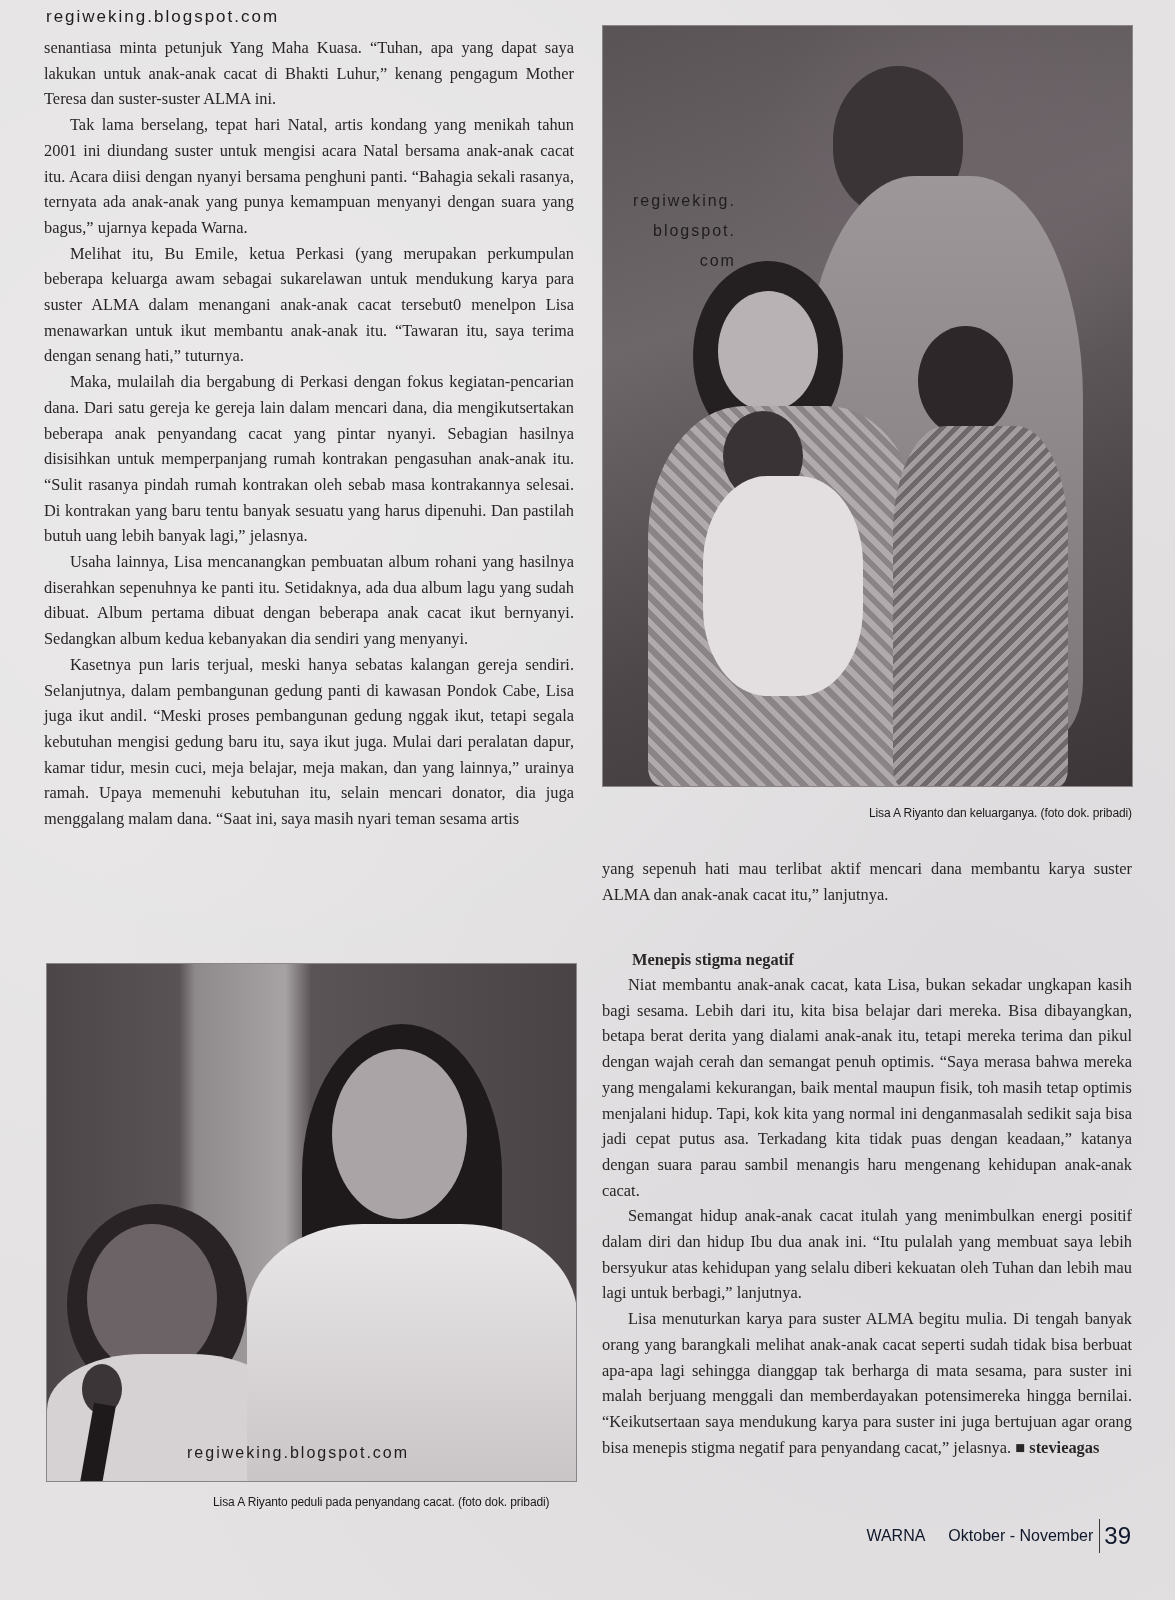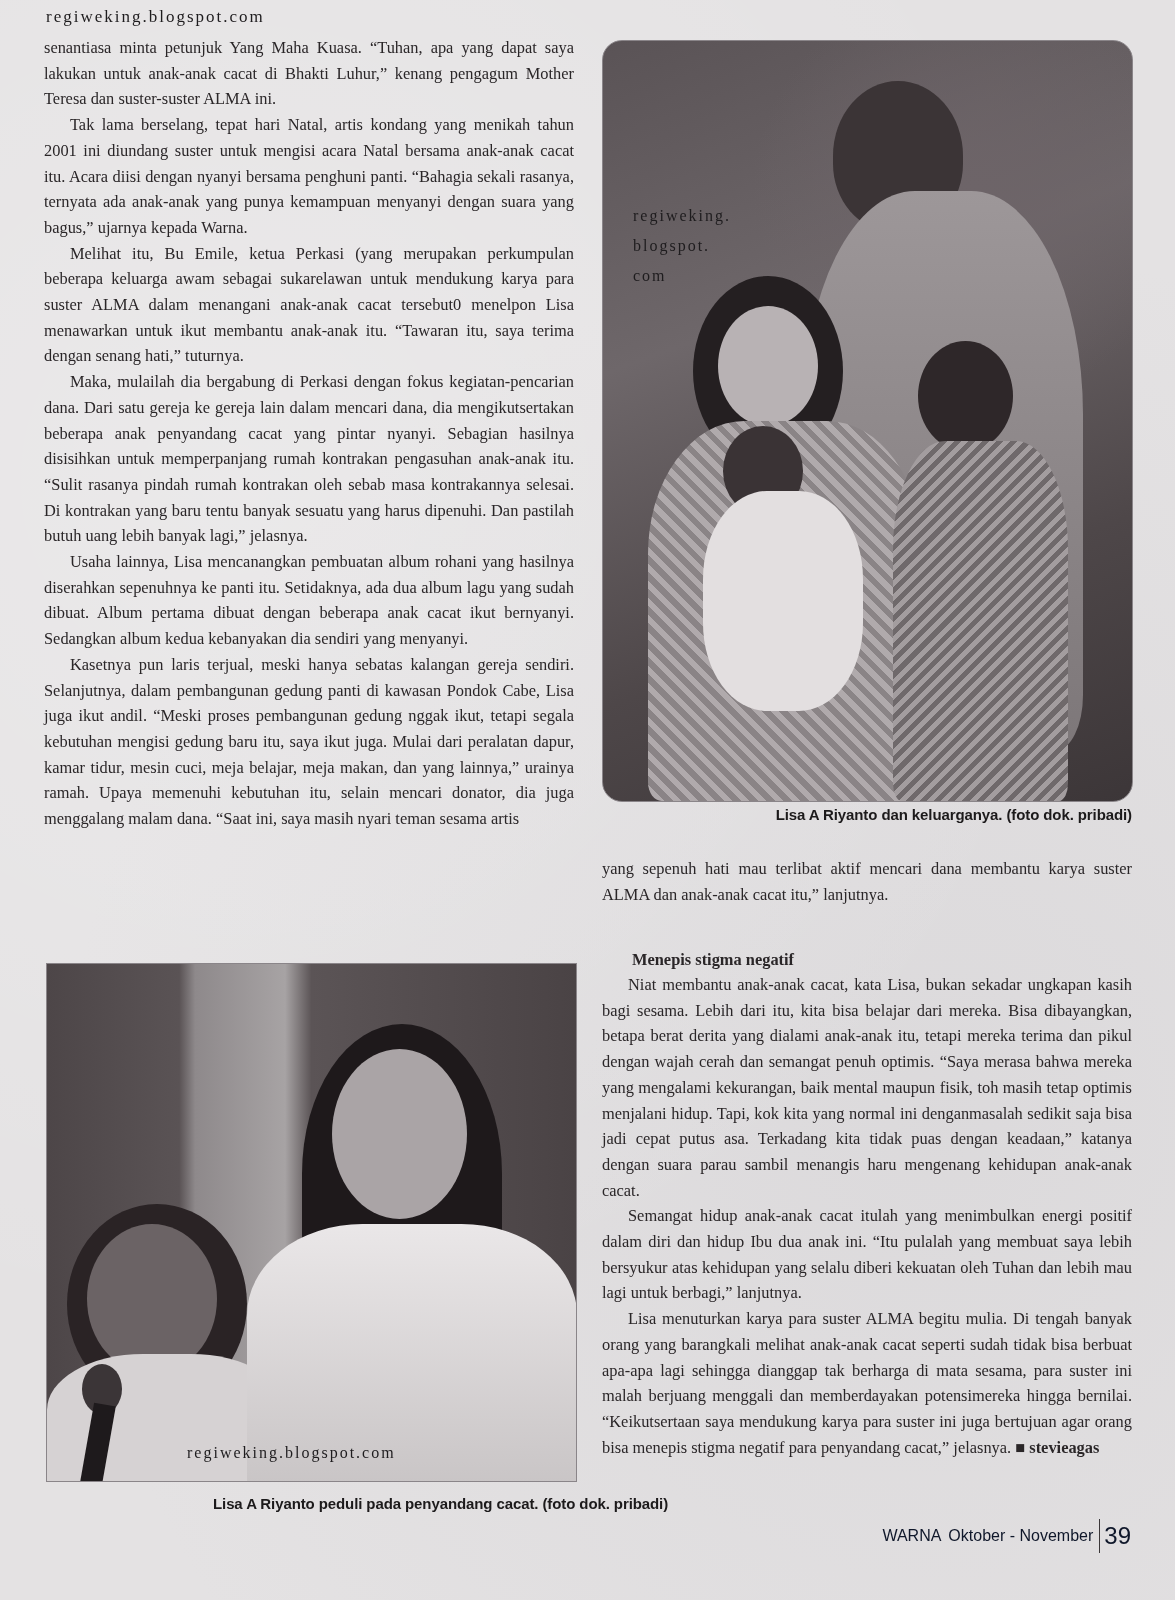--- a/index.html
+++ b/index.html
@@ -6,51 +6,50 @@
   body {
     width:1175px; height:1600px; position:relative; overflow:hidden;
     background:#e4e2e3;
     background-image:
       radial-gradient(circle at 20% 30%, rgba(255,255,255,0.25), transparent 60%),
       radial-gradient(circle at 80% 70%, rgba(200,198,202,0.3), transparent 60%);
     font-family:"Liberation Serif","DejaVu Serif",serif;
     color:#2a2628;
   }
   .watermark {
-    position:absolute; font-family:Liberation Serif, serif;
-    color:#1e1c1e; font-size:17px; letter-spacing:2px;
+    position:absolute; font-family:Liberation Sans, sans-serif;
+    color:#1e1c1e; font-size:17px; letter-spacing:2px;text-align:right;
   }
   .col { position:absolute; font-size:16.4px; line-height:25.7px; text-align:justify; }
   .col p { margin:0; text-indent:26px; }
   .col p.noindent { text-indent:0; }
   #col-left { left:44px; top:35px; width:530px; }
   #col-right-cont { left:602px; top:856px; width:530px; }
   #col-right { left:602px; top:932px; width:530px; }
   .subhead { font-weight:bold; margin:16px 0 0 30px; font-size:16.4px; line-height:24px; }
   .byline { font-weight:bold; }
   .photo {
     position:absolute; overflow:hidden;
     border:1px solid #8a8589;
   }
   #photo-family {
-    left:602px; top:40px; width:529px; height:760px;
+    left:602px; top:25px; width:529px; height:760px;
     background:
       radial-gradient(ellipse 60% 40% at 70% 20%, #6d6468 0%, transparent 70%),
       linear-gradient(160deg,#5a5356 0%,#6e676a 35%,#4e4749 70%,#3c3638 100%);
-    border-radius: 20px;
   }
   #photo-stage {
     left:46px; top:963px; width:529px; height:517px;
     background:
       linear-gradient(90deg,#4d4648 0%,#5a5355 25%,#8e898b 28%,#a7a3a4 45%,#5b5456 50%,#4a4345 100%);
   }
   .shape { position:absolute; }
   .caption {
     position:absolute; font-family:"Liberation Sans","DejaVu Sans",sans-serif;
-    font-weight:bold; font-size:15px; color:#1c1a1b; letter-spacing:-0.1px;
+    font-weight:normal; font-size:12px; color:#1c1a1b; letter-spacing:-0.1px;
   }
   #footer {
     position:absolute; right:44px; top:1519px;
     font-family:"Liberation Sans","DejaVu Sans",sans-serif; color:#0f172a;
     display:flex; align-items:center;
   }
   #footer .mag { font-size:16px; }
   #footer .bar { width:1px; height:34px; background:#3a3638; margin:0 4px 0 6px; }
   #footer .num { font-size:24px; }
 </style>
@@ -112,16 +111,16 @@
 
   <div class="shape" style="left:255px;top:60px;width:200px;height:300px;border-radius:50% 50% 30% 30%;background:#1e191b;"></div>
   <div class="shape" style="left:285px;top:85px;width:135px;height:170px;border-radius:50%;background:#aaa4a6;"></div>
   <div class="shape" style="left:200px;top:260px;width:330px;height:260px;border-radius:35% 35% 0 0;background:linear-gradient(180deg,#eae7e8,#c9c5c6);"></div>
   <div class="watermark" style="left:140px;top:480px;font-size:16px;">regiweking.blogspot.com</div>
 </div>
 <div class="caption" style="left:213px; top:1479px;margin-top:16px;">Lisa A Riyanto peduli pada penyandang cacat. (foto dok. pribadi)</div>
 
 <div id="footer">
   <span class="mag">WARNA</span>
-  <span class="mag" style="margin-left:7px;text-align:center;">Oktober - November</span>
+  <span class="mag" style="margin-left:23px;text-align:center;">Oktober - November</span>
   <span class="bar"></span>
   <span class="num">39</span>
 </div>
 
 </body></html>

